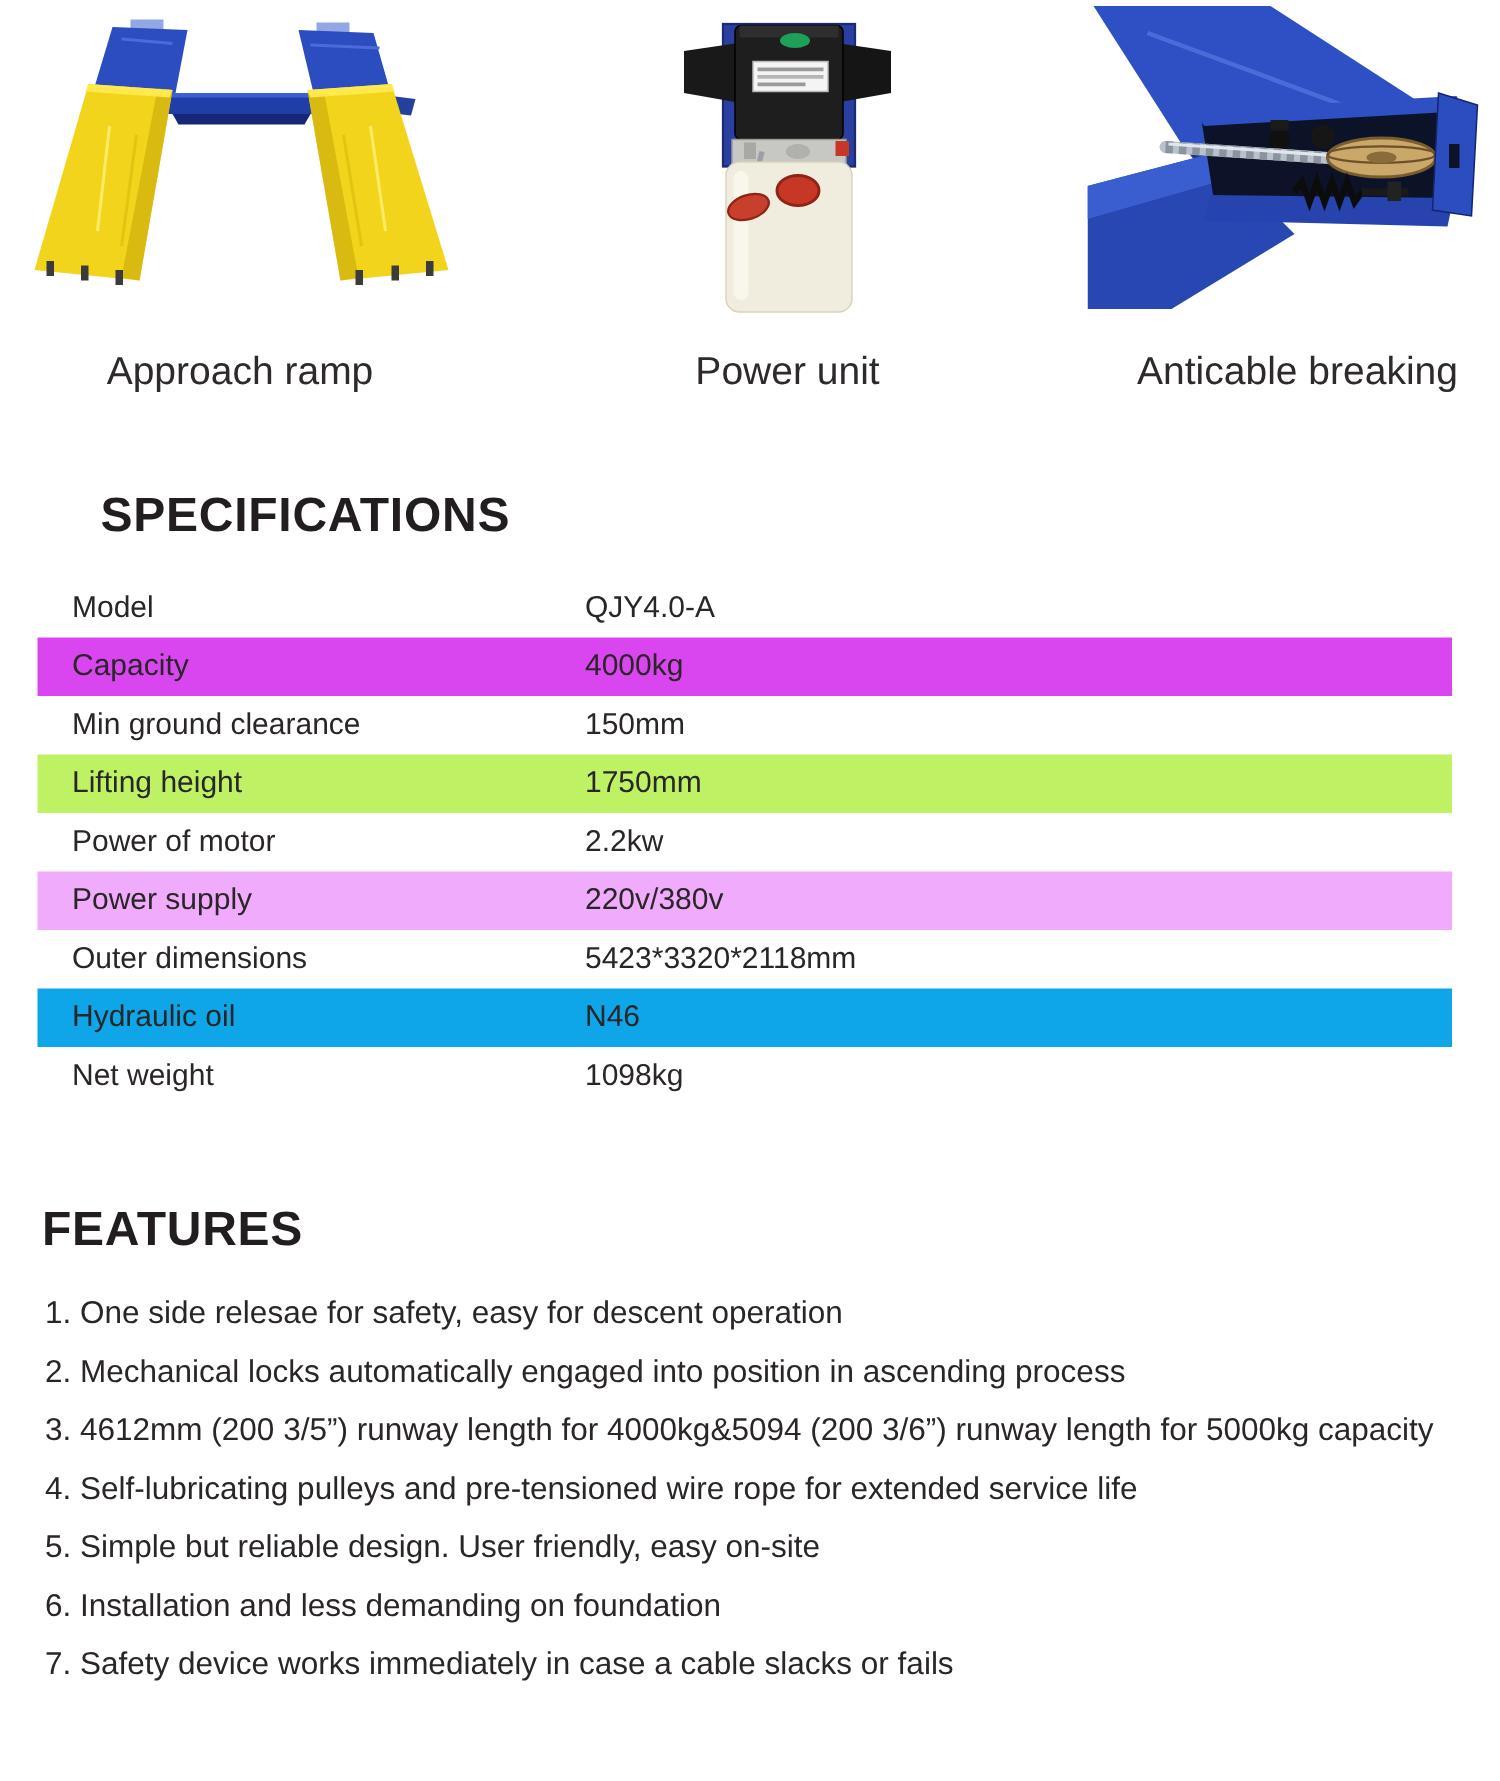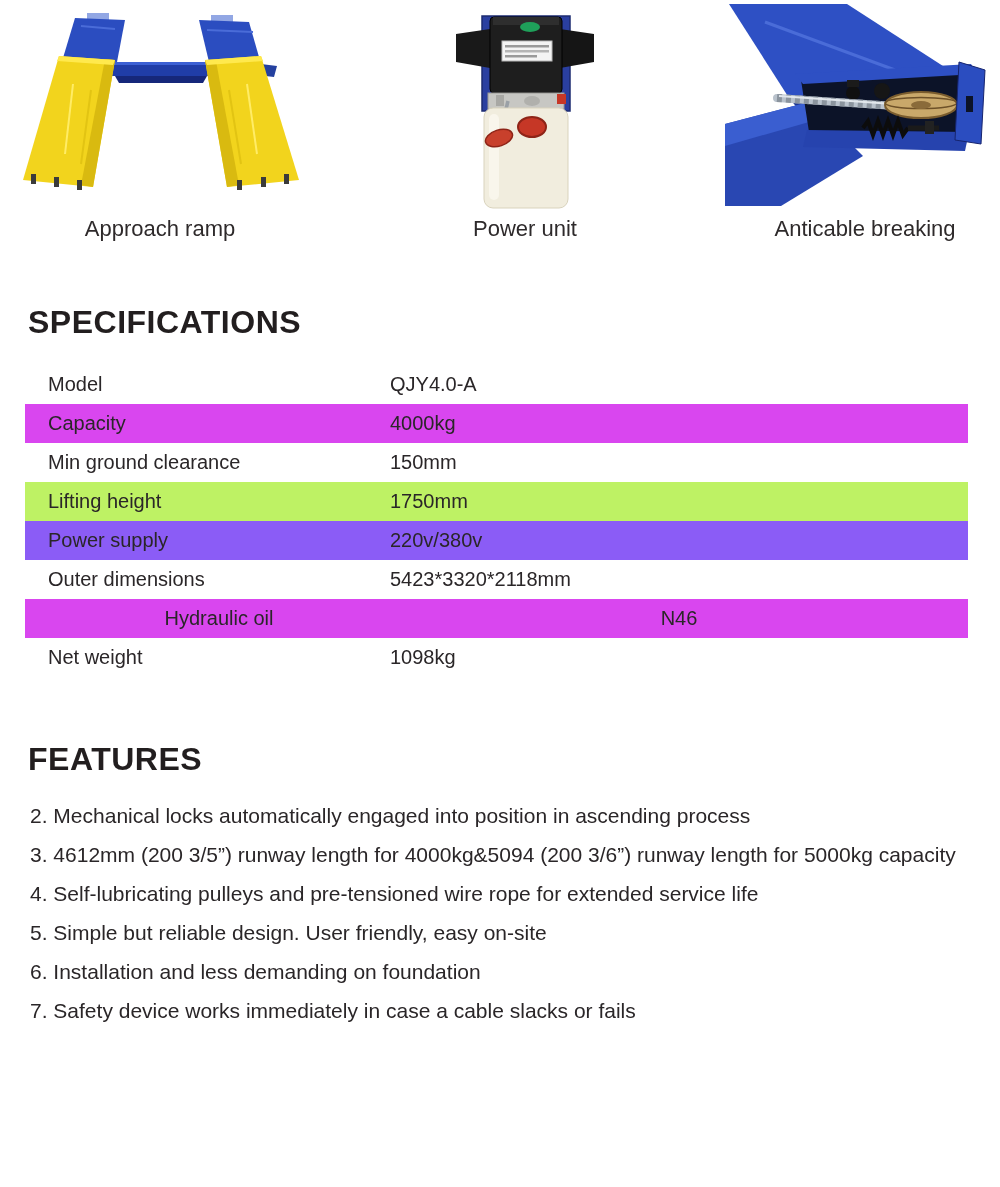--- a/index.html
+++ b/index.html
@@ -24,35 +24,35 @@
     flex-direction: column;
     align-items: center;
   }
   .figure-img {
     height: 212px;
     display: flex;
     align-items: flex-start;
     justify-content: center;
   }
   .figure-caption {
-    font-size: 22px;
+    font-size: 26px;
     color: #2e2a2b;
-    margin-top: 0;
+    margin-top: 16px;
     white-space: nowrap;
   }
 
   
   .section-heading {
     font-size: 32px;
     font-weight: 700;
     color: #221e1f;
     letter-spacing: 0.5px;
     margin: 0 0 0 28px;
   }
-  .spec-heading-wrap { margin-top: 62px; }
+  .spec-heading-wrap { margin-top: 62px; margin-left: 39px; }
   .features-heading-wrap { margin-top: 64px; }
 
   
   .spec-table {
     margin: 24px 0 0 25px;
     width: 943px;
     border-collapse: collapse;
     font-size: 20px;
     color: #2a2628;
   }
@@ -217,43 +217,48 @@
         <td class="spec-value">4000kg</td>
       </tr>
       <tr>
         <td class="spec-label">Min ground clearance</td>
         <td class="spec-value">150mm</td>
       </tr>
       <tr style="background: #bef264;">
         <td class="spec-label">Lifting height</td>
         <td class="spec-value">1750mm</td>
       </tr>
-      <tr style="background: #8b5cf6;">
+      <tr>
+        <td class="spec-label">Power of motor</td>
+        <td class="spec-value">2.2kw</td>
+      </tr>
+      <tr style="background: #f0abfc;">
         <td class="spec-label">Power supply</td>
         <td class="spec-value">220v/380v</td>
       </tr>
       <tr>
         <td class="spec-label">Outer dimensions</td>
         <td class="spec-value">5423*3320*2118mm</td>
       </tr>
-      <tr style="background: #d946ef; text-align: center;">
+      <tr style="background: #0ea5e9;">
         <td class="spec-label">Hydraulic oil</td>
         <td class="spec-value">N46</td>
       </tr>
       <tr>
         <td class="spec-label">Net weight</td>
         <td class="spec-value">1098kg</td>
       </tr>
     </tbody>
 </table>
 
 <div class="features-heading-wrap">
   <h2 class="section-heading">FEATURES</h2>
 </div>
 
 <div class="features-list">
+    <p>1. One side relesae for safety, easy for descent operation</p>
     <p>2. Mechanical locks automatically engaged into position in ascending process</p>
     <p>3. 4612mm (200 3/5”) runway length for 4000kg&amp;5094 (200 3/6”) runway length for 5000kg capacity</p>
     <p>4. Self-lubricating pulleys and pre-tensioned wire rope for extended service life</p>
     <p>5. Simple but reliable design. User friendly, easy on-site</p>
     <p>6. Installation and less demanding on foundation</p>
     <p>7. Safety device works immediately in case a cable slacks or fails</p>
   </div>
 
 </body></html>

